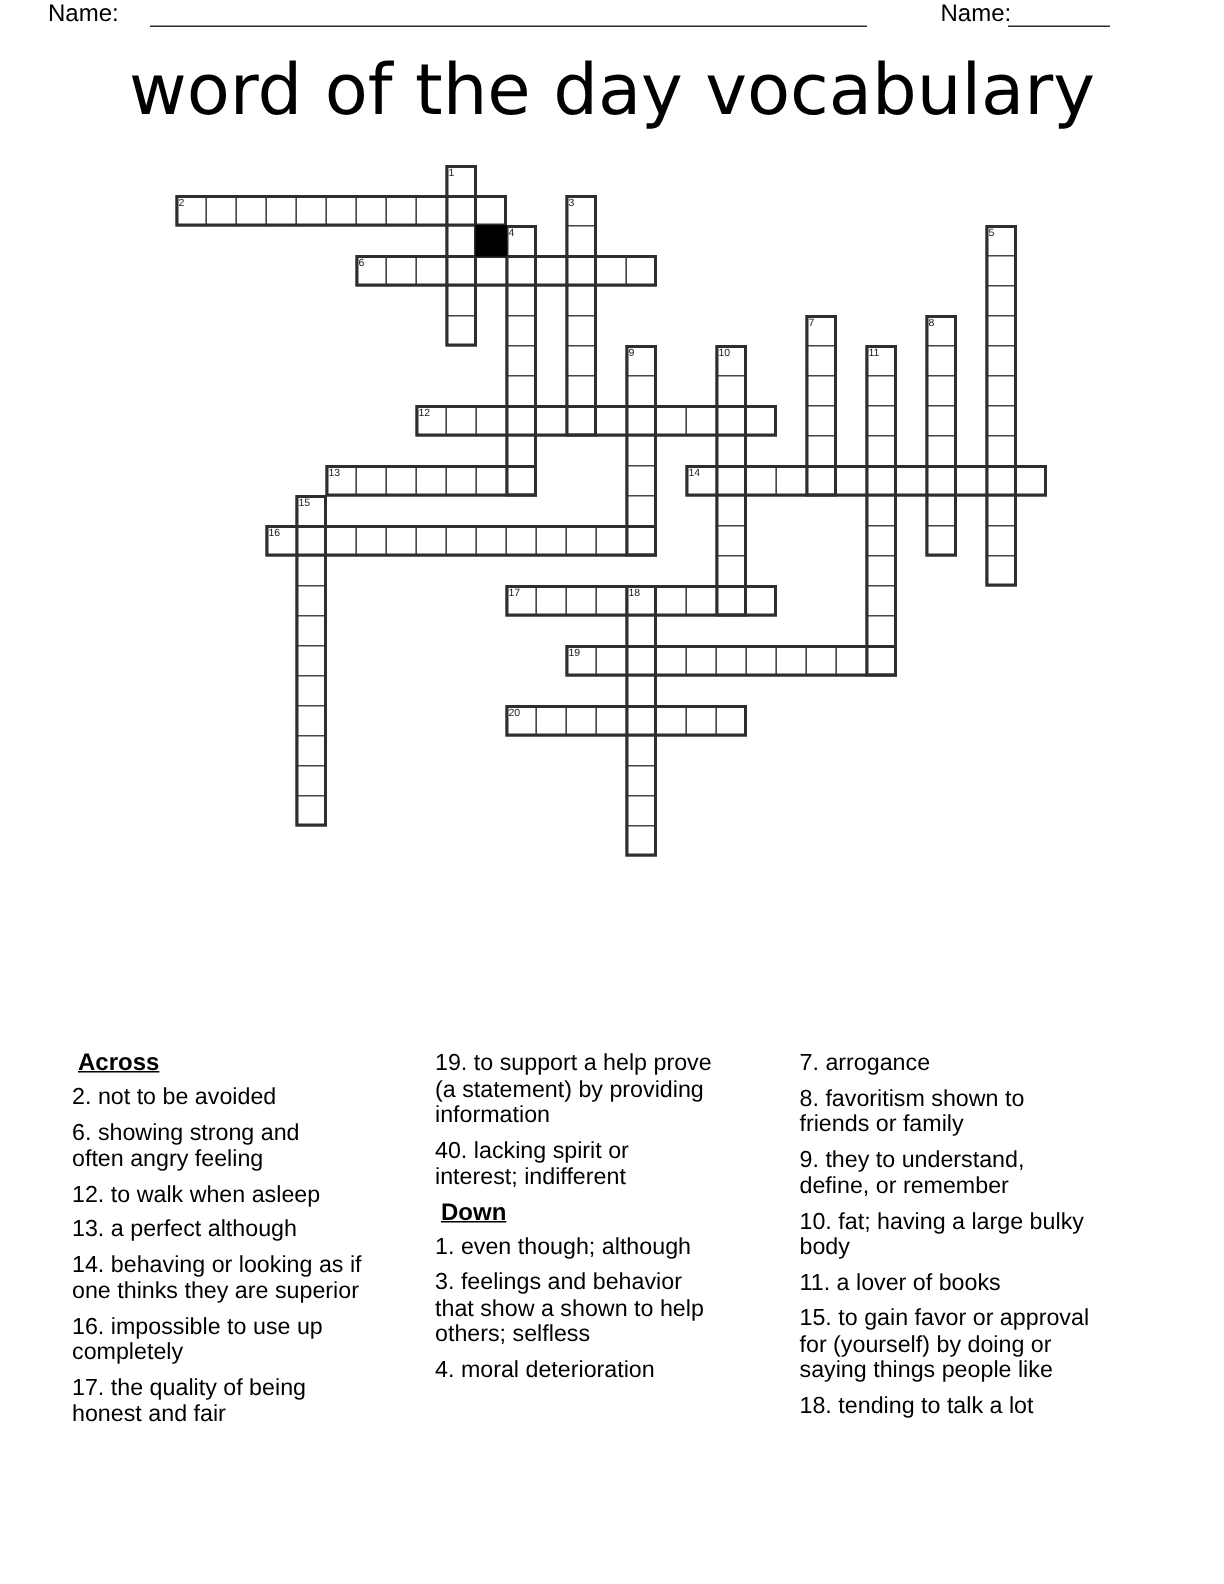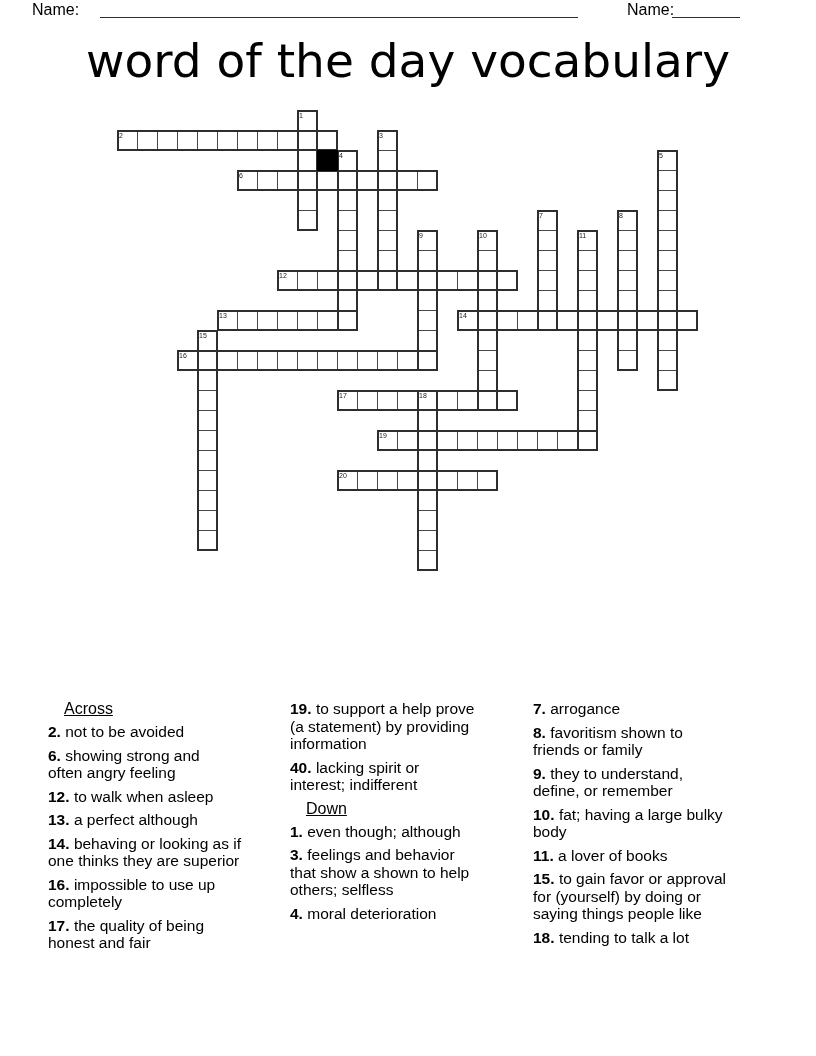--- a/index.html
+++ b/index.html
@@ -25,24 +25,24 @@
   .black-cell{position:absolute;width:21px;height:21px;background:#000;}
   .grid-number{position:absolute;font-size:7px;line-height:8px;color:#1b1b1b;
                font-family:"Liberation Sans",sans-serif;}
 
   
   .clues{position:absolute;top:700px;left:0;width:100%;font-size:15.5px;}
   .clue-col{position:absolute;top:0;width:236px;}
   .clue-col-0{left:48px;}
   .clue-col-1{left:290px;}
   .clue-col-2{left:533px;}
-  .clue-heading{font-weight:normal;text-decoration:underline;font-size:16px;
-                line-height:18px;margin:0 0 5px 16px;}
+  .clue-heading{font-weight:bold;text-decoration:underline;font-size:16px;
+                line-height:18px;margin:0 0 5px 4px;}
   .clue{margin:0 0 6px 0;line-height:17.5px;}
-  .clue-num{font-weight:bold;}
+  .clue-num{font-weight:normal;}
   .clue-text{white-space:pre-line;}
 </style>
 </head>
 <body>
 
 <div class="page">
 
   <span class="hdr-label" id="name-label">Name:</span>
   <span class="write-line" id="name-line"></span>
 

